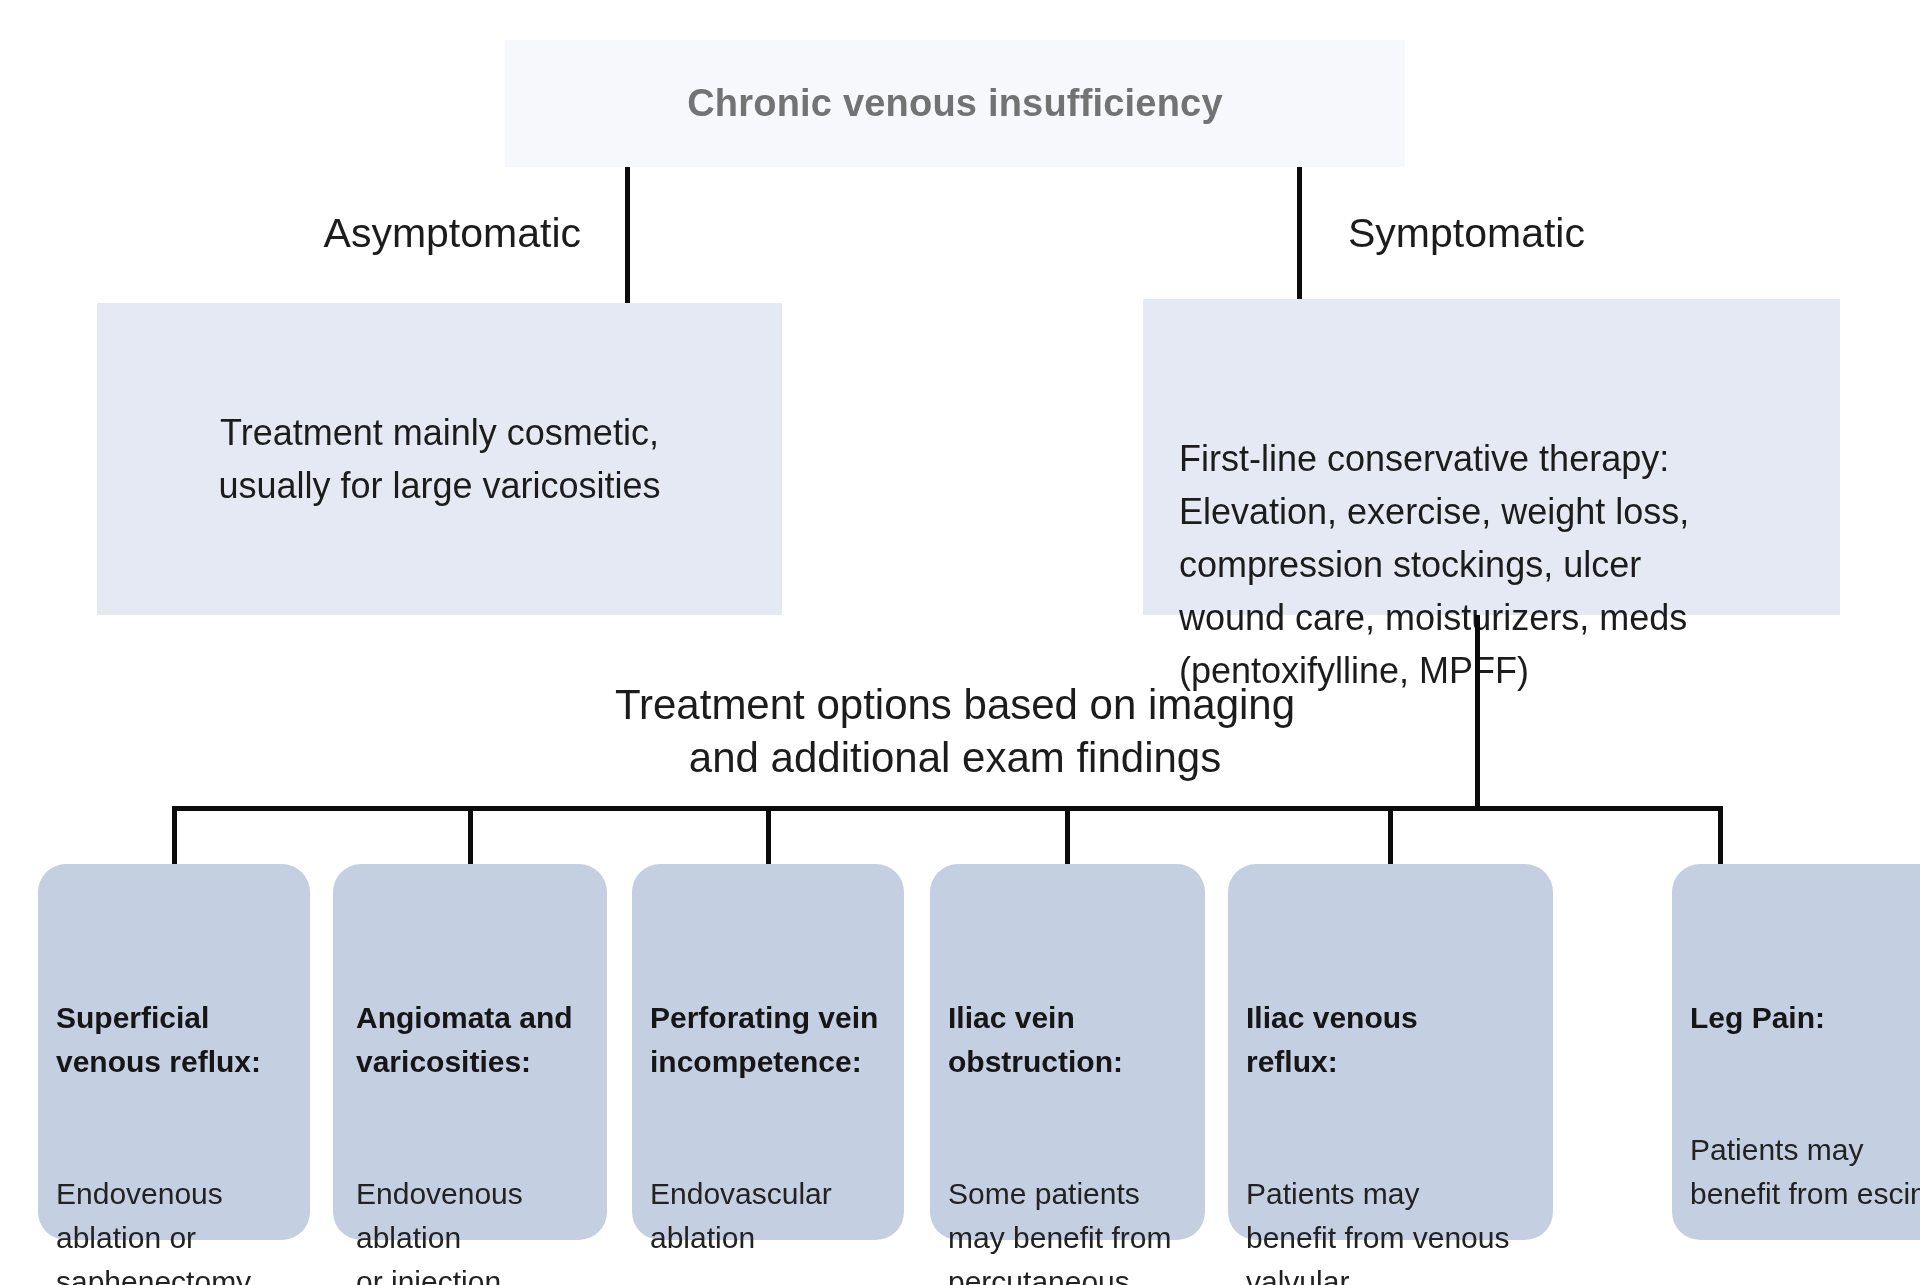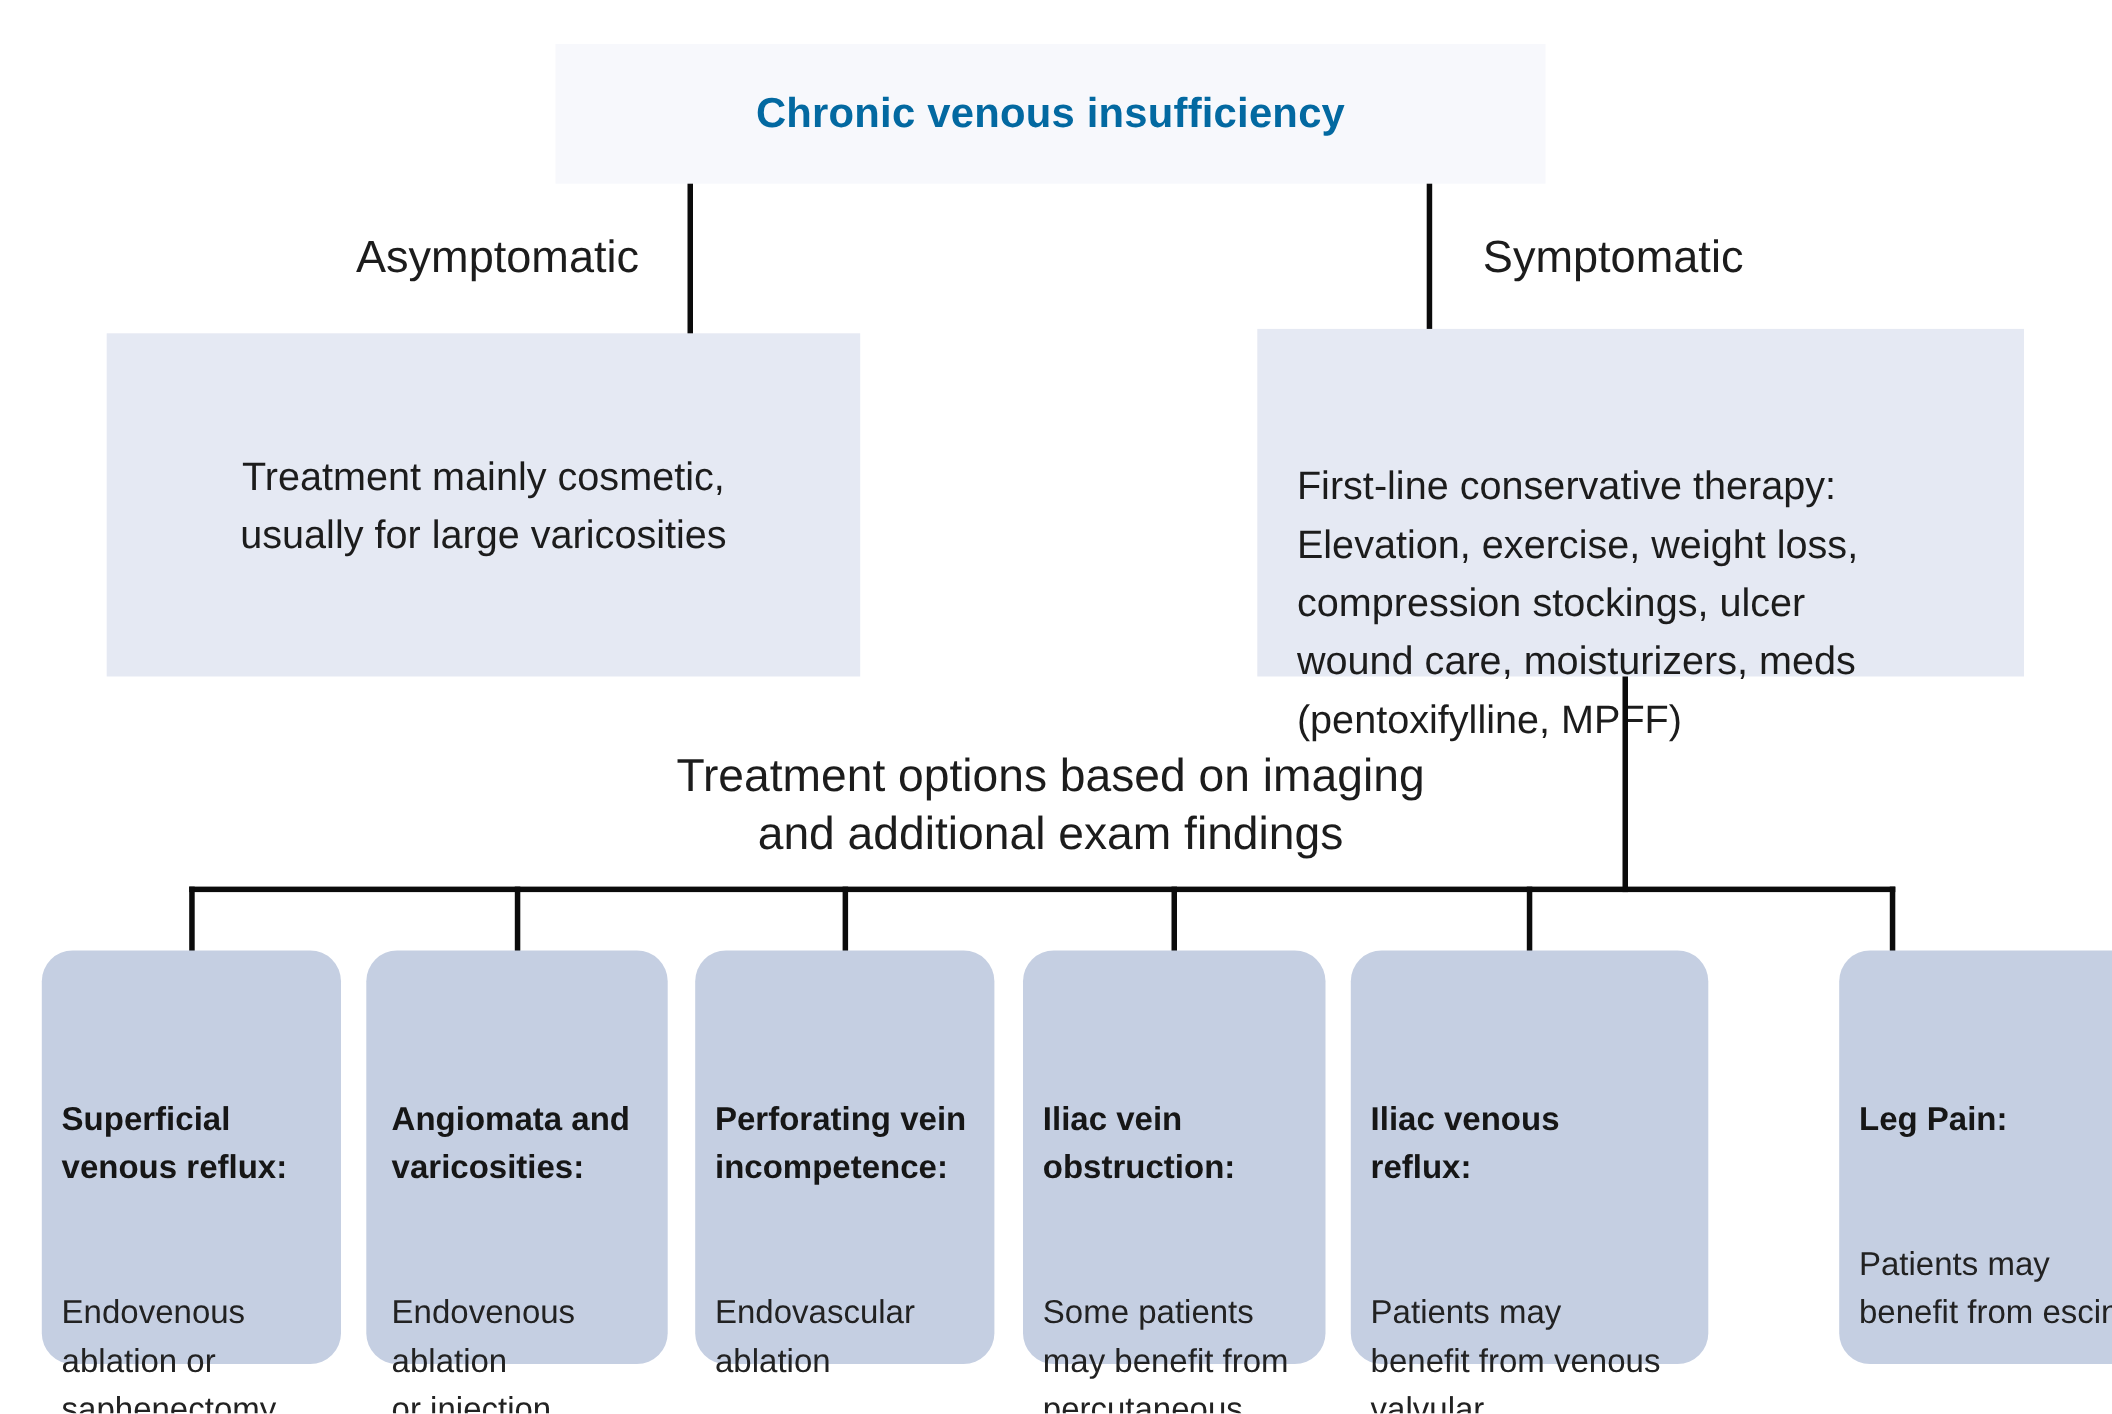--- a/index.html
+++ b/index.html
@@ -23,21 +23,21 @@
   }
   .line { position: absolute; background: var(--connector); }
 
   .root-node {
     position: absolute;
     left: 505px; top: 40px; width: 900px; height: 127px;
     background: var(--top-box-bg);
     display: flex; align-items: center; justify-content: center;
   }
   .root-node .title {
-    font-size: 38px; font-weight: bold; color: #0369a1;
+    font-size: 38px; font-weight: bold; color: #737373;
     letter-spacing: 0.2px; white-space: pre;
   }
 
   .branch-label {
     position: absolute; top: 207px;
     font-size: 41px; line-height: 53px; white-space: pre;
   }
   .branch-label.left  { right: 1339px; text-align: right; }
   .branch-label.right { left: 1348px; }
 
@@ -47,21 +47,21 @@
     font-size: 36px; line-height: 53px;
     white-space: pre;
   }
   .mid-box.asym {
     left: 97px; top: 303px; width: 685px; height: 312px;
     display: flex; align-items: center; justify-content: center;
     text-align: center;
   }
   .mid-box.symp {
     left: 1143px; top: 299px; width: 697px; height: 316px;
-    padding: 10px 20px 0 36px;
+    padding: 27px 20px 0 36px;
   }
 
   .options-heading {
     position: absolute;
     left: 460px; top: 678px; width: 990px;
     text-align: center;
     font-size: 42px; line-height: 53px; white-space: pre;
   }
 
   .option-box {

